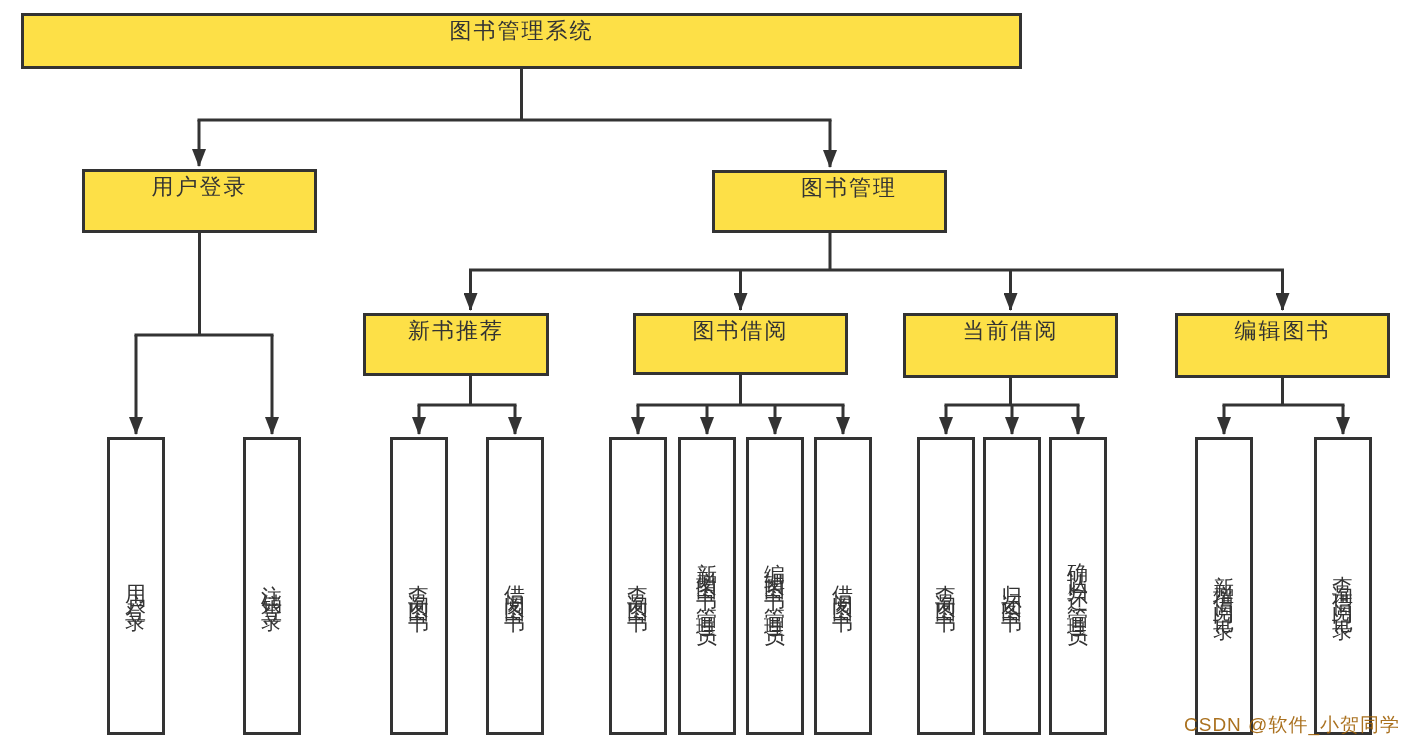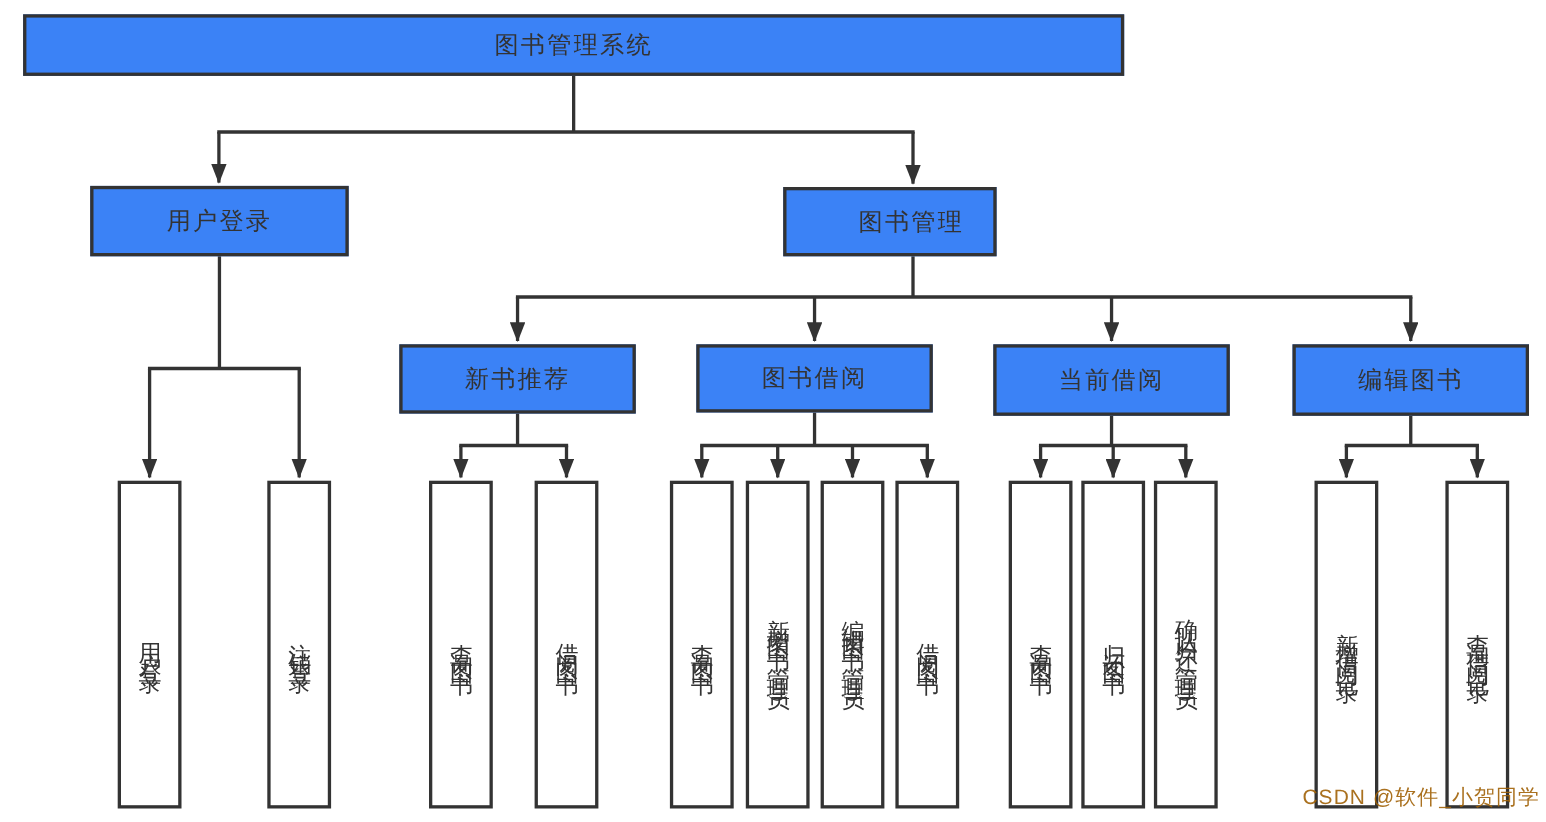--- a/index.html
+++ b/index.html
@@ -2,23 +2,23 @@
 <html><head>
 <meta charset="utf-8">
 <style>
   html,body{margin:0;padding:0;background:#ffffff;}
   body{font-family:"Liberation Sans", sans-serif;}
   #stage{
     position:relative;width:1405px;height:747px;background:#ffffff;overflow:hidden;
   }
   #wires{position:absolute;left:0;top:0;z-index:1;}
   .box{
-    position:absolute;box-sizing:border-box;background:#3b82f6;
+    position:absolute;box-sizing:border-box;background:#fde047;
     border:3px solid #333333;color:#333333;
-    display:flex;align-items:center;justify-content:center;
+    display:flex;justify-content:center;
     font-size:22px;letter-spacing:2px;z-index:2;white-space:nowrap;
   }
   .vbox{
     position:absolute;box-sizing:border-box;background:#ffffff;
     border:3px solid #333333;color:#333333;
     display:flex;align-items:center;justify-content:center;
     z-index:2;width:58px;top:437px;height:298px;
   }
   .vbox span{
     writing-mode:vertical-rl;text-orientation:mixed;
@@ -77,25 +77,25 @@
     </g>
   </svg>
 
   <div class="box" style="left:21px;top:13px;width:1001px;height:56px;">
     <span>图书管理系统</span>
   </div>
 
   <div class="box" style="left:82px;top:169px;width:235px;height:64px;">
     <span>用户登录</span>
   </div>
-  <div class="box" style="left:712px;top:170px;width:194px;height:63px;padding-left:39px;">
+  <div class="box" style="left:712px;top:170px;width:235px;height:63px;padding-left:39px;">
     <span>图书管理</span>
   </div>
 
-  <div class="box" style="left:363px;top:313px;width:215px;height:63px;">
+  <div class="box" style="left:363px;top:313px;width:186px;height:63px;">
     <span>新书推荐</span>
   </div>
   <div class="box" style="left:633px;top:313px;width:215px;height:62px;">
     <span>图书借阅</span>
   </div>
   <div class="box" style="left:903px;top:313px;width:215px;height:65px;">
     <span>当前借阅</span>
   </div>
   <div class="box" style="left:1175px;top:313px;width:215px;height:65px;">
     <span>编辑图书</span>

